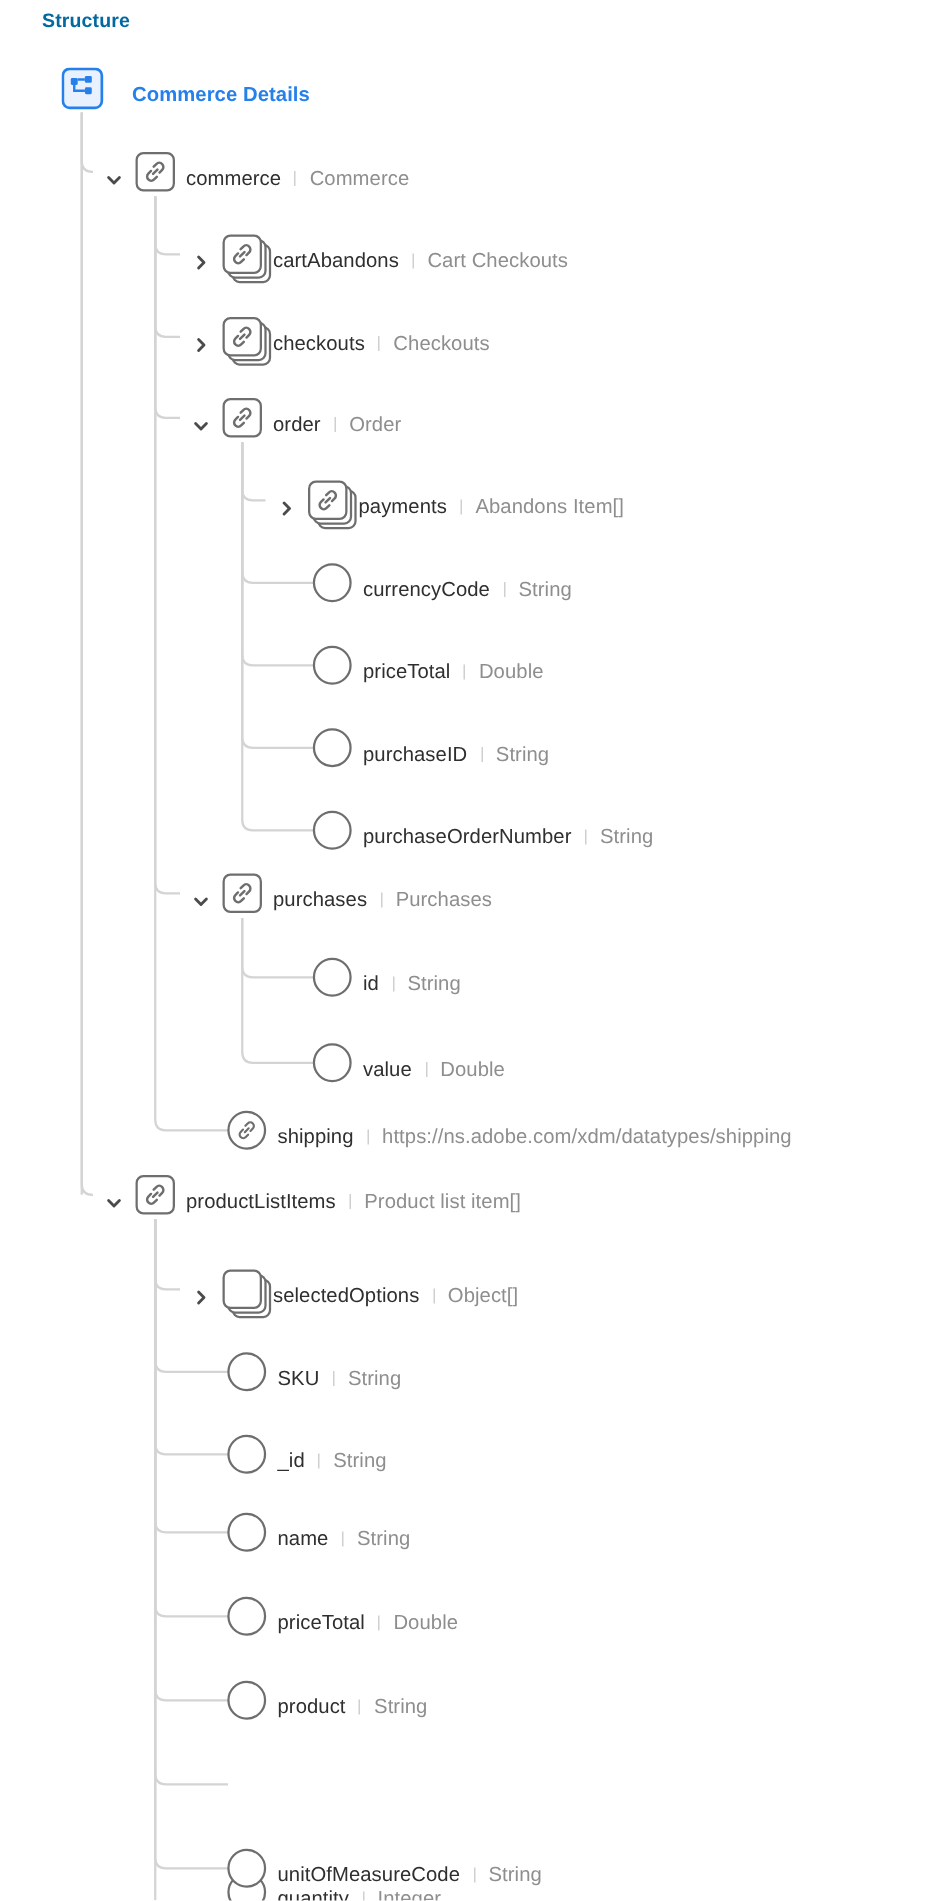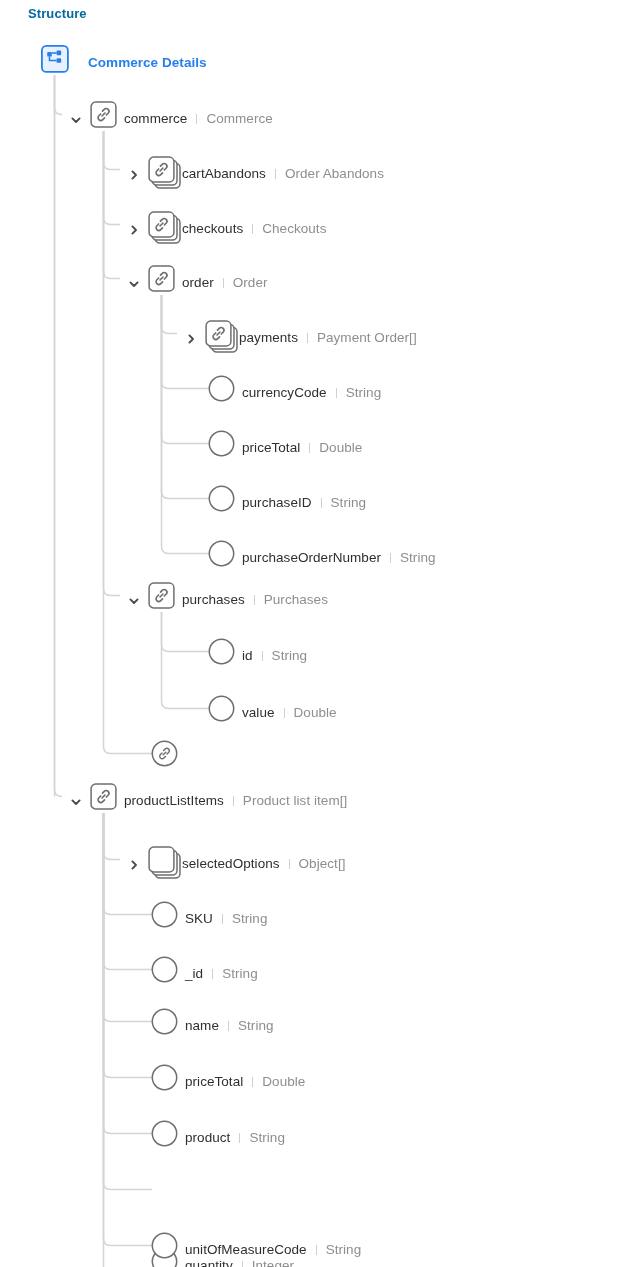--- a/index.html
+++ b/index.html
@@ -186,21 +186,21 @@
           <g transform="translate(13.5,13.5) scale(1.05) translate(-8,-8)" fill="none" stroke="#6e6e6e" stroke-width="1.55" stroke-linecap="round">
             <path d="M9.0 11.2 L7.3 12.9 a2.6 2.6 0 0 1 -3.7 -3.7 L5.3 7.5"></path>
             <path d="M10.7 8.5 L12.4 6.8 a2.6 2.6 0 0 0 -3.7 -3.7 L7.0 4.8"></path>
             <path d="M6.6 9.4 L9.4 6.6"></path>
           </g>
         </svg>
       </span>
       <span class="labels">
         <span class="nm">cartAbandons</span>
         <span class="sep"></span>
-        <span class="ty">Order Abandons</span>
+        <span class="ty">Cart Checkouts</span>
       </span>
     </div>
     <div class="row" style="left: 148px; top: 211px;">
       <span class="chev" style="left: -22px; top: 11px;">
         <svg width="12" height="12" viewBox="0 0 12 12">
           <path fill="none" stroke="#4b4b4b" stroke-width="1.9" stroke-linecap="round" stroke-linejoin="round" d="M4.4 2.4 L8 6 L4.4 9.6"></path>
         </svg>
       </span>
       <span class="glyph">
         <svg width="34" height="34" viewBox="0 0 34 34">
@@ -256,21 +256,21 @@
           <g transform="translate(13.5,13.5) scale(1.05) translate(-8,-8)" fill="none" stroke="#6e6e6e" stroke-width="1.55" stroke-linecap="round">
             <path d="M9.0 11.2 L7.3 12.9 a2.6 2.6 0 0 1 -3.7 -3.7 L5.3 7.5"></path>
             <path d="M10.7 8.5 L12.4 6.8 a2.6 2.6 0 0 0 -3.7 -3.7 L7.0 4.8"></path>
             <path d="M6.6 9.4 L9.4 6.6"></path>
           </g>
         </svg>
       </span>
       <span class="labels">
         <span class="nm">payments</span>
         <span class="sep"></span>
-        <span class="ty">Payment Order[]</span>
+        <span class="ty">Abandons Item[]</span>
       </span>
     </div>
     <div class="row" style="left: 208px; top: 375px;">
       <span class="glyph">
         <svg width="34" height="34" viewBox="0 0 34 34">
           <circle cx="13.5" cy="13.5" r="12.2" fill="#ffffff" stroke="#6e6e6e" stroke-width="1.5"></circle>
         </svg>
       </span>
       <span class="labels">
         <span class="nm">currencyCode</span>
@@ -363,20 +363,25 @@
     <div class="row" style="left: 151px; top: 740px;">
       <span class="glyph">
         <svg width="34" height="34" viewBox="0 0 34 34">
           <circle cx="13.5" cy="13.5" r="12.2" fill="#ffffff" stroke="#6e6e6e" stroke-width="1.5"></circle>
           <g transform="translate(13.5,13.5) scale(0.92) translate(-8,-8)" fill="none" stroke="#6e6e6e" stroke-width="1.55" stroke-linecap="round">
             <path d="M9.0 11.2 L7.3 12.9 a2.6 2.6 0 0 1 -3.7 -3.7 L5.3 7.5"></path>
             <path d="M10.7 8.5 L12.4 6.8 a2.6 2.6 0 0 0 -3.7 -3.7 L7.0 4.8"></path>
             <path d="M6.6 9.4 L9.4 6.6"></path>
           </g>
         </svg>
+      </span>
+      <span class="labels">
+        <span class="nm">shipping</span>
+        <span class="sep"></span>
+        <span class="ty">https://ns.adobe.com/xdm/datatypes/shipping</span>
       </span>
     </div>
     <div class="row" style="left: 90px; top: 783px;">
       <span class="chev" style="left: -22px; top: 11px;">
         <svg width="12" height="12" viewBox="0 0 12 12">
           <path fill="none" stroke="#4b4b4b" stroke-width="1.9" stroke-linecap="round" stroke-linejoin="round" d="M2.4 4.4 L6 8 L9.6 4.4"></path>
         </svg>
       </span>
       <span class="glyph">
         <svg width="34" height="34" viewBox="0 0 34 34">

